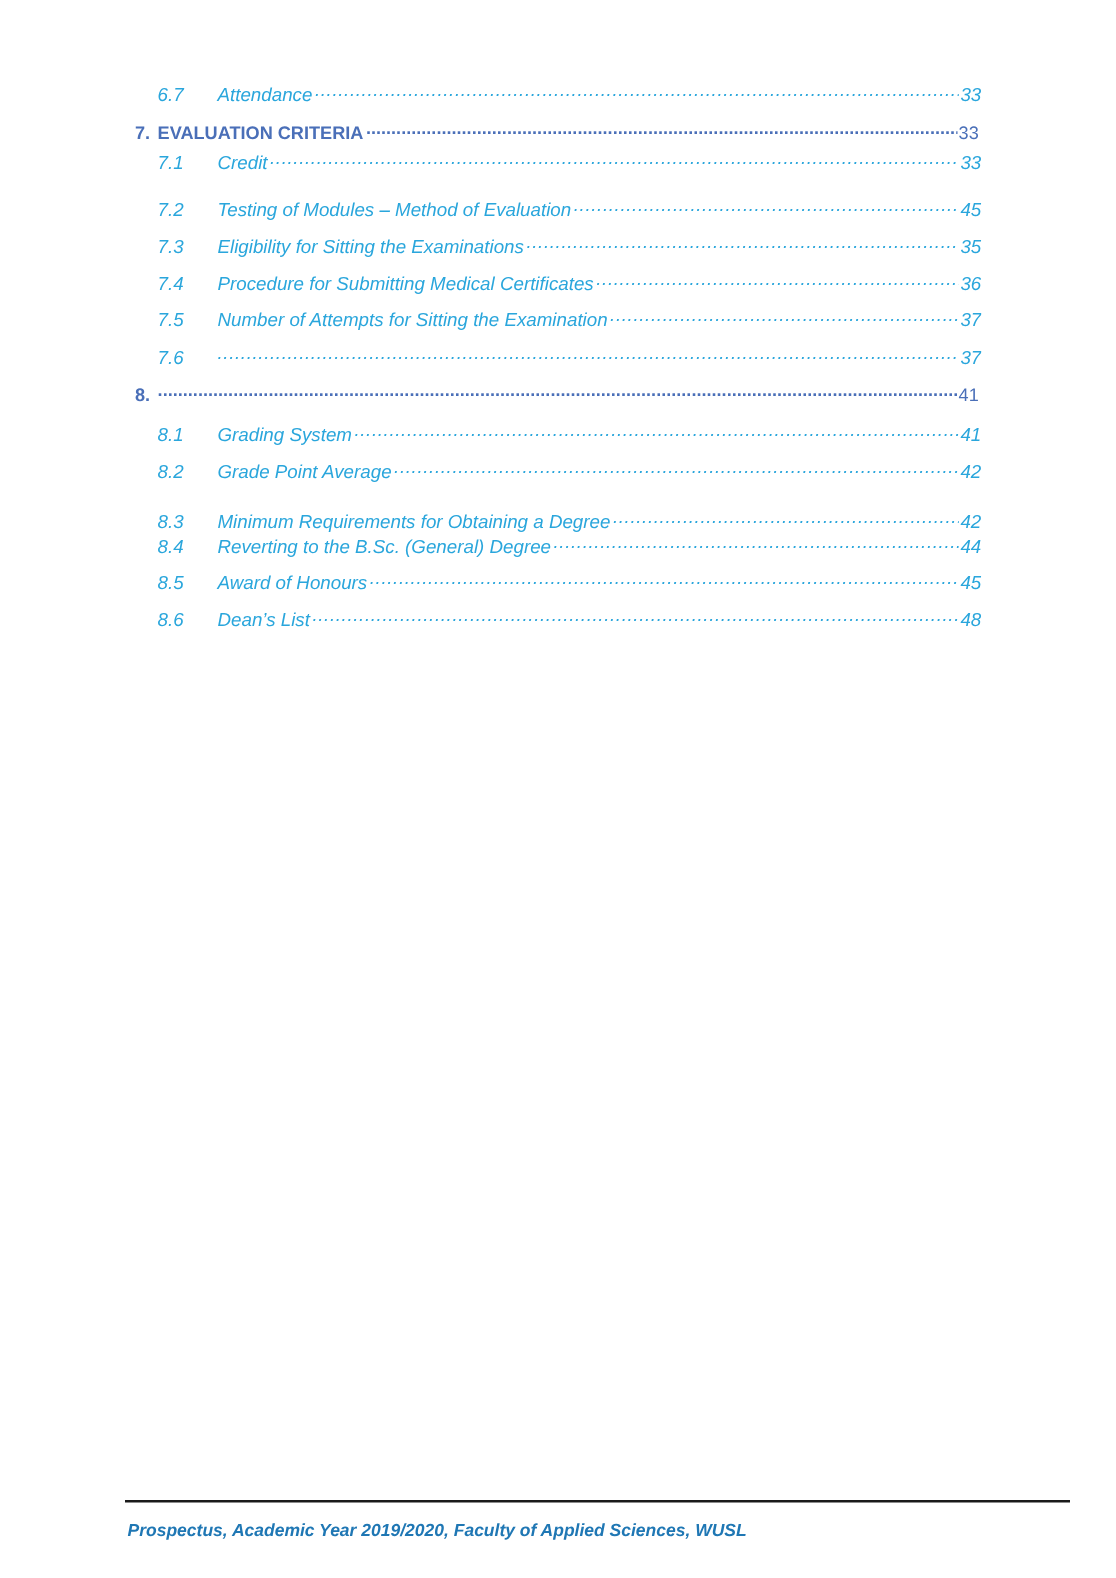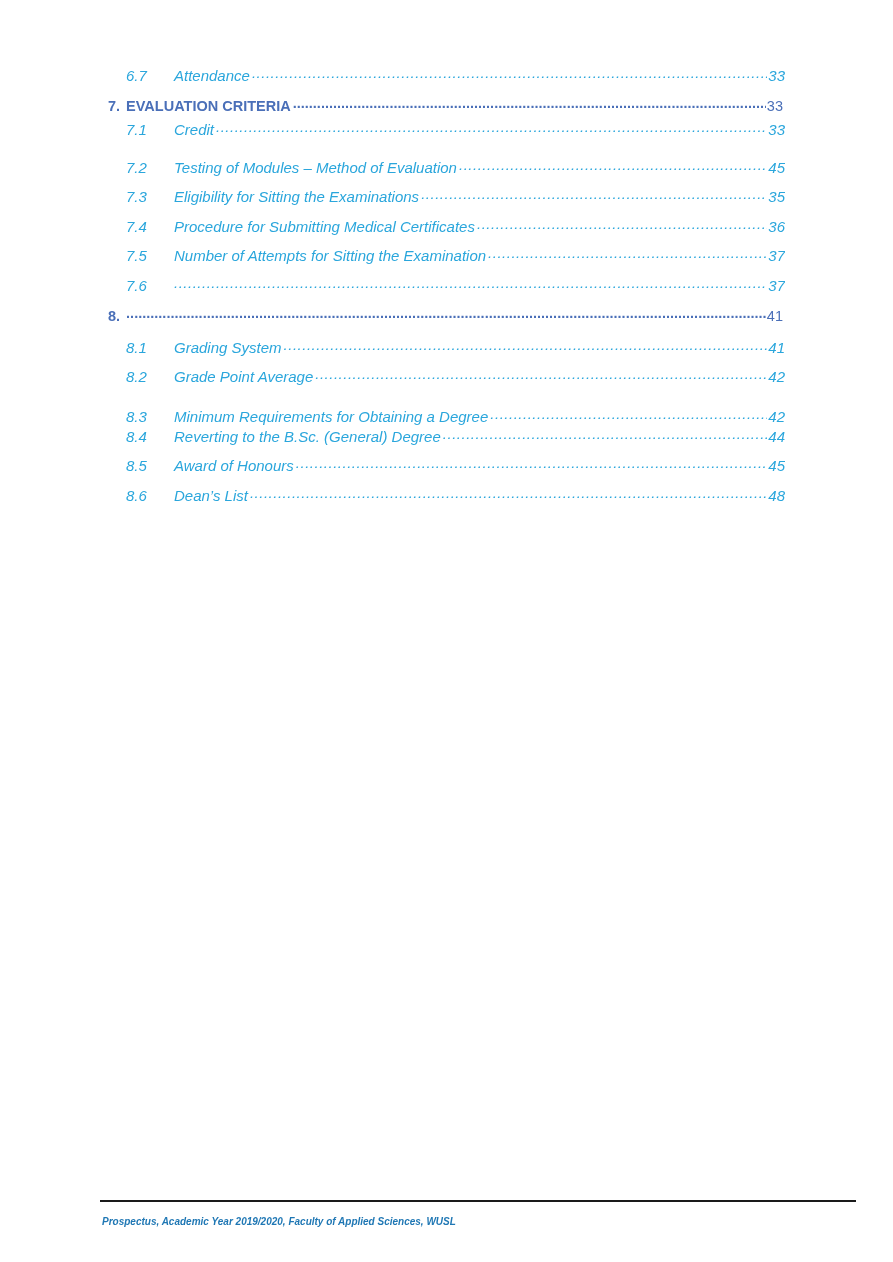--- a/index.html
+++ b/index.html
@@ -82,21 +82,21 @@
       left: 100px;
       top: 1200px;
       width: 756px;
       height: 0;
       border-top: 2px solid #1a1a1a;
     }
     .footer-text {
       position: absolute;
       left: 102px;
       top: 1216px;
-      font-size: 10px;
+      font-size: 14px;
       font-weight: bold;
       font-style: italic;
       color: #1f77b4;
       white-space: nowrap;
     }
   </style>
 </head>
 <body>
 
 <div class="toc">

